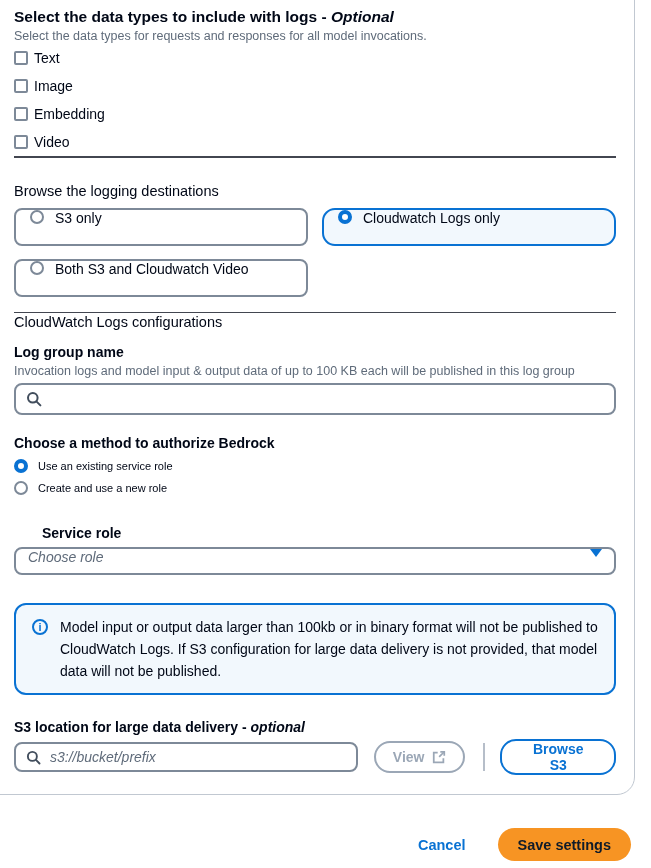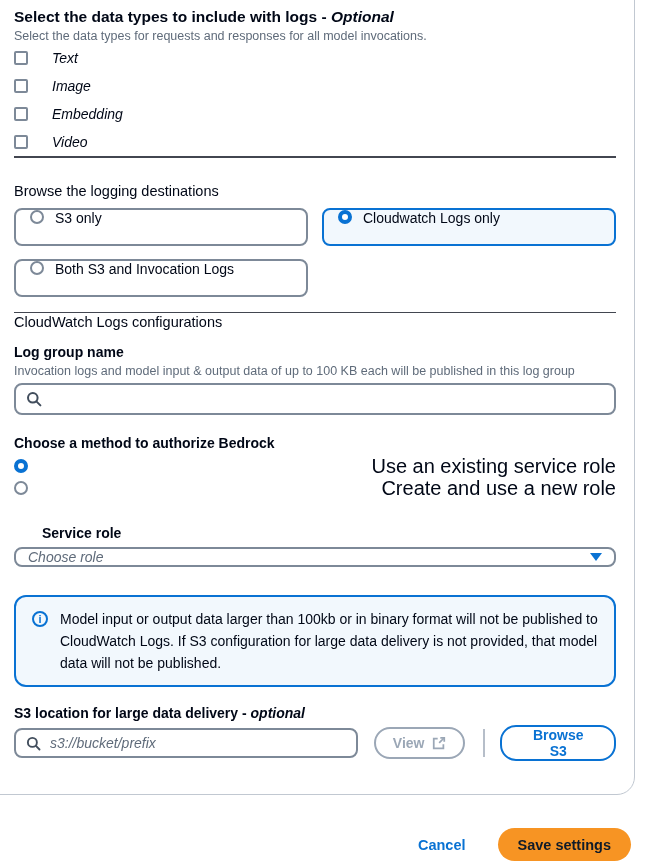--- a/index.html
+++ b/index.html
@@ -16,58 +16,58 @@
     border: 1px solid #c1c8d1; border-radius: 18px;
     pointer-events: none;
   }
   .content { position: absolute; top: 0; left: 14px; width: 602px; }
 
   .h-bold { margin-top: 7px; font-size: 15.5px; font-weight: 700; line-height: 19px; }
   .h-bold em, .field-label em { font-style: italic; }
   .muted { margin-top: 2px; color: #5f6b7a; font-size: 12.5px; line-height: 16px; }
 
   .check-group { margin-top: 0; }
-  .check-row { display: flex; align-items: center; gap: 24px; height: 28px; font-size: 14px; font-style: italic; }
+  .check-row { display: flex; align-items: center; gap: 6px; height: 28px; font-size: 14px; }
   .checkbox { width: 14px; height: 14px; flex: none; border: 2px solid #7d8998; border-radius: 2px; background: #fff; }
 
   .divider { border: 0; height: 1.5px; background: #424650; }
   .divider.d2 { margin-top: 15px; }
 
   .dest-label { margin-top: 24px; font-size: 14.5px; line-height: 18px; }
   .tiles { margin-top: 8px; display: grid; grid-template-columns: 294px 294px; column-gap: 14px; row-gap: 13px; }
   .tile {
     height: 38px; border: 2px solid #7d8998; border-radius: 8px; background: #fff;
     display: flex; align-items: flex-start; gap: 11px; padding: 0 14px; font-size: 14px; cursor: pointer;
   }
-  .tile.selected { border-color: #0972d3; background: #f2f8fd; }
+  .tile.selected { border-color: #0972d3; background: #f2f8fd; border-radius: 13px; }
 
   .sub-heading { font-size: 14.5px; line-height: 18px; }
   .field-label { margin-top: 13px; font-size: 14px; font-weight: 700; line-height: 17px; }
   .field-label.m20 { margin-top: 20px; }
   .field-label.m26 { margin-top: 26px; margin-left: 28px; }
-  .field-label.m18 { margin-top: 18px; }
+  .field-label.m18 { margin-top: 24px; }
 
   .search-input {
     margin-top: 4px; height: 32px; border: 2px solid #7d8998; border-radius: 8px;
     display: flex; align-items: center; gap: 9px; padding: 0 10px; background: #fff;
   }
   .search-input input {
     flex: 1; border: 0; outline: 0; background: transparent;
     font-family: "Liberation Sans", sans-serif; font-size: 14px; color: #000716;
   }
   .search-input input::placeholder { color: #5f6b7a; font-style: italic; }
 
   .radio-group { margin-top: 3px; }
-  .radio-row { display: flex; align-items: center; gap: 10px; height: 22px; font-size: 20px; justify-content: space-between; }
+  .radio-row { display: flex; align-items: center; gap: 10px; height: 22px; font-size: 11px; }
   .radio { width: 14px; height: 14px; flex: none; border-radius: 50%; border: 2px solid #7d8998; background: #fff; }
   .radio.checked { border: 4.5px solid #0972d3; }
 
   .select {
-    margin-top: 5px; height: 20px; border: 2px solid #7d8998; border-radius: 8px; background: #fff;
-    display: flex; align-items: center; justify-content: space-between; padding: 0 12px; cursor: pointer;
+    margin-top: 5px; height: 28px; border: 2px solid #7d8998; border-radius: 8px; background: #fff;
+    display: flex; align-items: flex-start; justify-content: space-between; padding: 0 12px; cursor: pointer;
   }
   .select .ph { font-style: italic; color: #5f6b7a; font-size: 14px; }
   .caret { width: 0; height: 0; border-left: 6px solid transparent; border-right: 6px solid transparent; border-top: 8px solid #0972d3; }
 
   .alert {
     margin-top: 28px; border: 2px solid #0972d3; border-radius: 12px; background: #f2f8fd;
     padding: 11px 16px 11px 16px; display: flex; gap: 12px; font-size: 14px; line-height: 22px;
   }
   .info-icon {
     width: 16px; height: 16px; flex: none; margin-top: 3px;
@@ -130,21 +130,21 @@
     <div class="tile">
       <span class="radio"></span>
       <span>S3 only</span>
     </div>
     <div class="tile selected">
       <span class="radio checked"></span>
       <span>Cloudwatch Logs only</span>
     </div>
     <div class="tile">
       <span class="radio"></span>
-      <span>Both S3 and Invocation Logs</span>
+      <span>Both S3 and Cloudwatch Video</span>
     </div>
   </div>
 
   <hr class="divider d2">
 
   <div class="sub-heading">CloudWatch Logs configurations</div>
 
   <div class="field-label">Log group name</div>
   <div class="muted">Invocation logs and model input &amp; output data of up to 100 KB each will be published in this log group</div>
   <div class="search-input">

